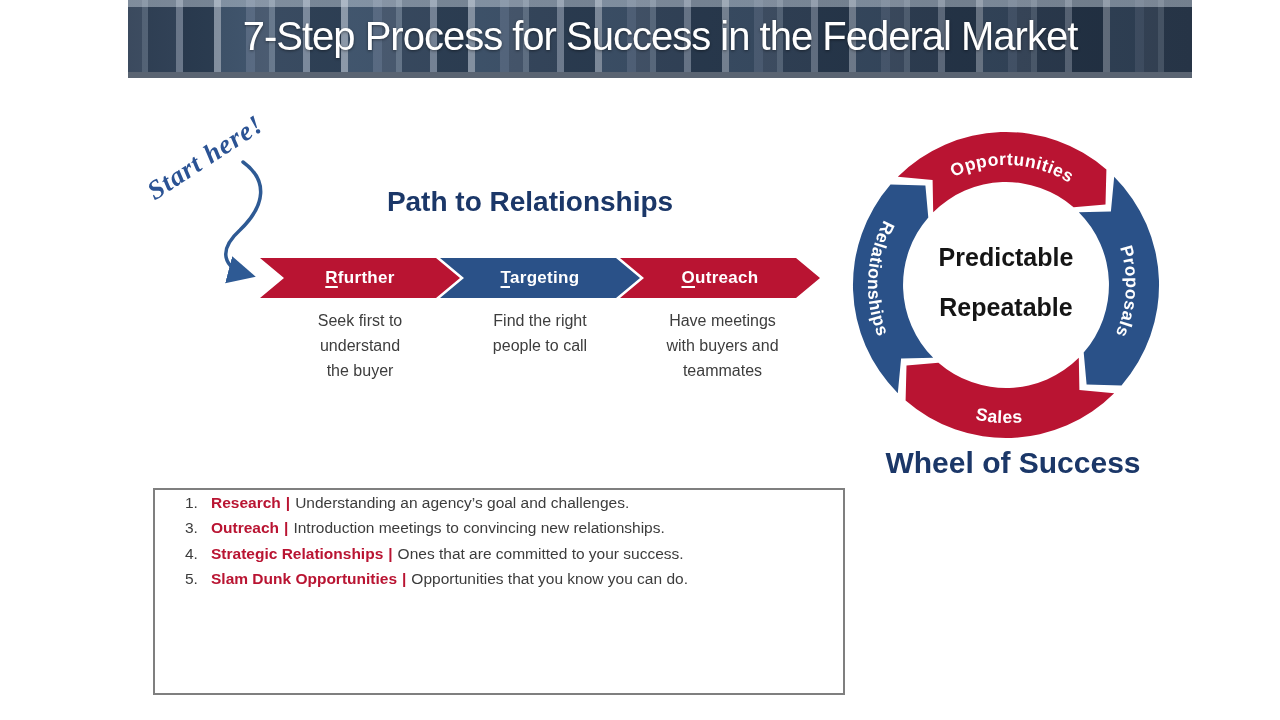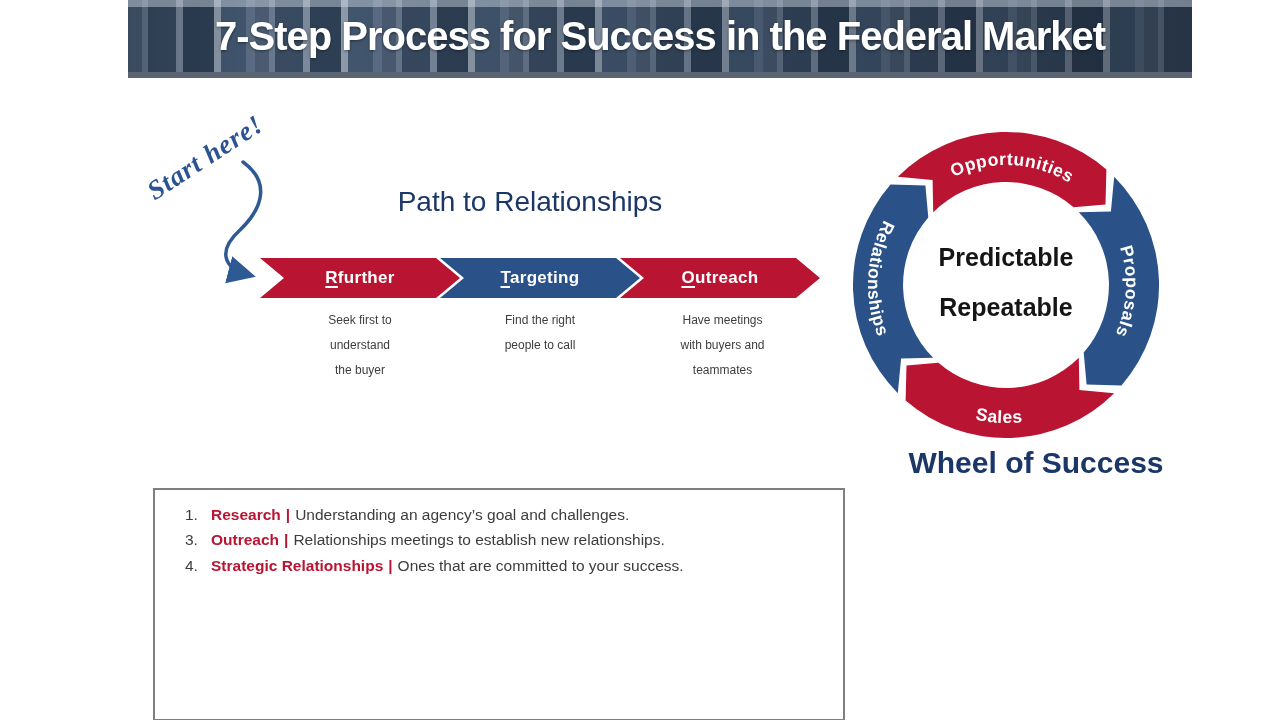--- a/index.html
+++ b/index.html
@@ -15,69 +15,69 @@
     display:flex; align-items:center; justify-content:center;
     border-bottom:6px solid #5a6472;
     background:
       linear-gradient(180deg, rgba(210,220,230,0.45) 0 7px, rgba(0,0,0,0) 7px),
       linear-gradient(90deg, rgba(12,22,38,0.28) 0%, rgba(12,22,38,0.02) 14%, rgba(12,22,38,0.22) 52%, rgba(8,16,28,0.40) 100%),
       repeating-linear-gradient(90deg,
         #4d5e74 0 14px, #6b7c90 14px 20px, #3a4c62 20px 48px, #7f8da0 48px 55px,
         #2f4156 55px 86px, #93a0b0 86px 93px, #445971 93px 118px, #5e7088 118px 127px);
   }
   .banner h1 {
-    color:#ffffff; font-size:40px; font-weight:bold; letter-spacing:-1px;
+    color:#ffffff; font-size:40px; font-weight:normal; letter-spacing:-1px;
     text-shadow:0 1px 3px rgba(0,0,0,0.45); white-space:nowrap;
   }
 
   
   .start-here {
     position:absolute; left:150px; top:178px; color:#2b5394;
     font-family:"Liberation Serif", serif; font-style:italic; font-weight:bold;
     font-size:27px; letter-spacing:1px; white-space:nowrap;
     transform:rotate(-33deg); transform-origin:0 50%;
   }
   .start-arrow { position:absolute; left:215px; top:150px; }
 
   
   .path-title {
     position:absolute; left:330px; top:186px; width:400px; text-align:center;
-    color:#1b3768; font-size:28px; font-weight:normal;
+    color:#1b3768; font-size:28px; font-weight:bold;
   }
   .chevron {
     position:absolute; top:258px; width:200px; height:40px;
     display:flex; align-items:center; justify-content:center;
     clip-path:polygon(0% 0%, calc(100% - 24px) 0%, 100% 50%, calc(100% - 24px) 100%, 0% 100%, 24px 50%);
   }
   .chevron.c0 { left:260px; }
   .chevron.c1 { left:440px; }
   .chevron.c2 { left:620px; }
   .chev-label { color:#ffffff; font-size:17px; font-weight:bold; letter-spacing:0.3px; }
   .chev-initial { text-decoration:underline; text-underline-offset:3px; text-decoration-thickness:2px; }
   .step-desc {
     position:absolute; top:308px; text-align:center; color:#3d3d3d;
-    font-size:12px; line-height:25px; white-space:pre-line;
+    font-size:16px; line-height:25px; white-space:pre-line;
   }
   .step-desc.d0 { left:280px; width:160px; }
   .step-desc.d1 { left:460px; width:160px; }
   .step-desc.d2 { left:630px; width:185px; }
 
   
   .wheel-svg { position:absolute; left:845px; top:118px; }
   .wheel-label { font-family:"Liberation Sans", sans-serif; font-size:17.5px; font-weight:bold; fill:#ffffff; text-anchor:middle; letter-spacing:0.5px; }
   .wheel-center { font-family:"Liberation Sans", sans-serif; font-size:25px; font-weight:bold; fill:#151515; }
   .wheel-title {
-    position:absolute; left:886px; top:446px; width:300px; text-align:center;
+    position:absolute; left:863px; top:446px; width:300px; text-align:center;
     color:#1b3768; font-size:30px; font-weight:bold; white-space:nowrap;
   }
 
   
   .list-box {
-    position:absolute; left:153px; top:488px; width:692px; height:233px;
-    border:2px solid #7f7f7f; background:#ffffff; padding:12px 10px 0 30px;
+    position:absolute; left:153px; top:488px; width:692px; height:207px;
+    border:2px solid #7f7f7f; background:#ffffff; padding:0 10px 0 30px;
   }
   .list-row { font-size:15.5px; line-height:25.4px; color:#3c3c3c; white-space:nowrap; }
   .list-num { display:inline-block; width:22px; color:#3c3c3c; }
   .list-term { font-weight:bold; color:#b91432; margin-left:4px; }
   .list-sep { font-weight:bold; color:#b91432; margin:0 5px; }
   .list-desc { color:#3c3c3c; }
 </style>
 </head>
 <body>
 
@@ -131,17 +131,18 @@
       <path d="M 897.8 393.2 A 153 153 0 0 1 890.5 184.6 L 925.4 185.5 L 928.3 217.4 A 103 103 0 0 0 933.2 357.8 L 901.1 358.4 Z" fill="#2a5188"></path>
       <path id="wtp3" fill="none" d="M 901.9 194.5 A 138 138 0 0 0 893.0 364.2"></path>
       <text class="wheel-label"><textPath href="#wtp3" xlink:href="#wtp3" startOffset="50%">Relationships</textPath></text>
       <text x="1006" y="266" text-anchor="middle" class="wheel-center">Predictable</text>
       <text x="1006" y="316" text-anchor="middle" class="wheel-center">Repeatable</text>
     </svg>
   <h2 class="wheel-title">Wheel of Success</h2>
 
   <div class="list-box">
     <div class="list-row"><span class="list-num">1.</span><span class="list-term">Research</span><span class="list-sep">|</span><span class="list-desc">Understanding an agency’s goal and challenges.</span></div>
-    <div class="list-row"><span class="list-num">3.</span><span class="list-term">Outreach</span><span class="list-sep">|</span><span class="list-desc">Relationships meetings to establish new relationships.</span></div>
+    <div class="list-row"><span class="list-num">3.</span><span class="list-term">Outreach</span><span class="list-sep">|</span><span class="list-desc">Introduction meetings to convincing new relationships.</span></div>
     <div class="list-row"><span class="list-num">4.</span><span class="list-term">Strategic Relationships</span><span class="list-sep">|</span><span class="list-desc">Ones that are committed to your success.</span></div>
+    <div class="list-row"><span class="list-num">5.</span><span class="list-term">Slam Dunk Opportunities</span><span class="list-sep">|</span><span class="list-desc">Opportunities that you know you can do.</span></div>
   </div>
 
 </div>
 
 </body></html>

